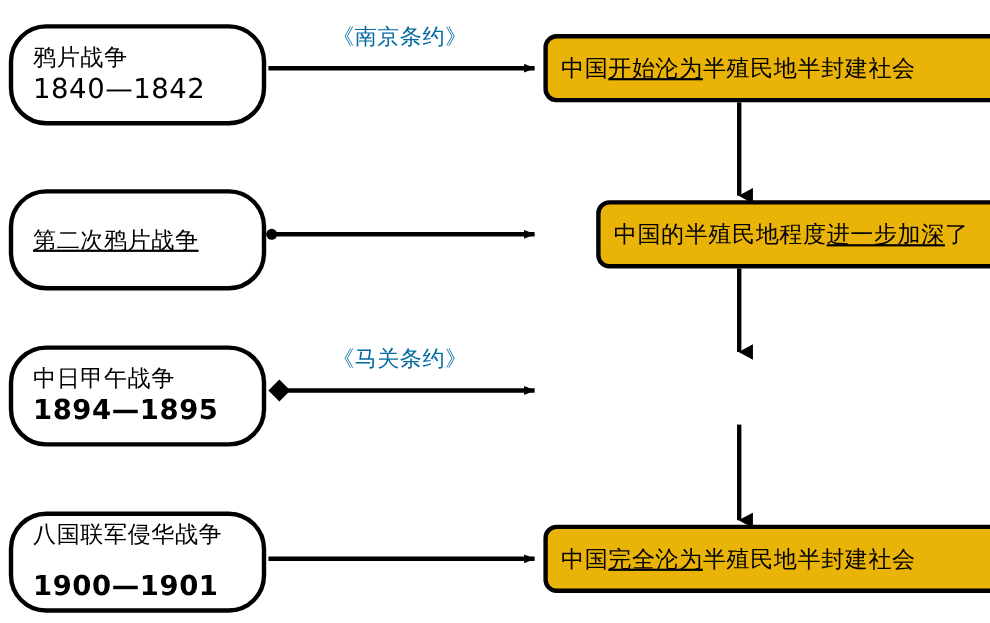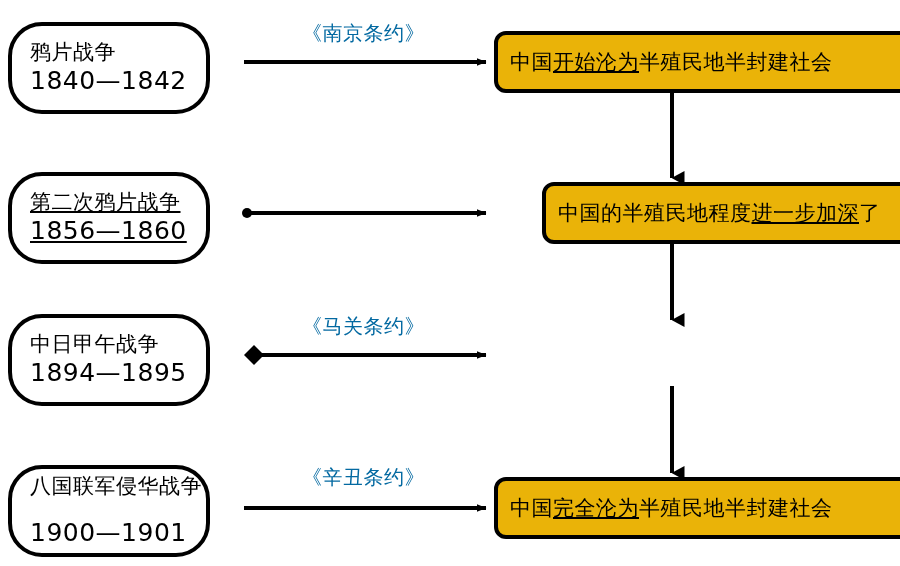--- a/index.html
+++ b/index.html
@@ -23,21 +23,21 @@
     top: 0;
     width: 900px;
     height: 566px;
     pointer-events: none;
   }
 
   
   .war-box {
     position: absolute;
     left: 8px;
-    width: 202px;
+    width: 234px;
     height: 92px;
     box-sizing: border-box;
     border: 4px solid #000000;
     border-radius: 34px;
     background: #ffffff;
     display: flex;
     flex-direction: column;
     justify-content: center;
     padding-left: 18px;
   }
@@ -50,21 +50,21 @@
   }
   .war-years {
     font-size: 25px;
     line-height: 1.2;
     color: #000000;
     margin-top: 2px;
     letter-spacing: 0.5px;
     white-space: nowrap;
   }
   .war-years.bold {
-    font-weight: normal;
+    font-weight: bold;
   }
 
   
   .result-box {
     position: absolute;
     left: 494px;
     width: 443px;
     height: 62px;
     box-sizing: border-box;
     border: 4px solid #000000;
@@ -128,35 +128,33 @@
     <div class="war-title">鸦片战争</div>
     <div class="war-years">1840—1842</div>
   </div>
   <div class="treaty-label" style="left:302px; top:20px;">《南京条约》</div>
   <div class="result-box" style="top:31px;">
     <span class="result-text"><span>中国</span><u>开始沦为</u><span>半殖民地半封建社会</span></span>
   </div>
 
   <div class="war-box" style="top:172px;text-decoration:underline;">
     <div class="war-title">第二次鸦片战争</div>
-    <div class="war-years">1856—1860</div>
   </div>
   <div class="treaty-label" style="left:302px; top:171px;"></div>
   <div class="result-box" style="top:182px;margin-left:48px;">
     <span class="result-text"><span>中国的半殖民地程度</span><u>进一步加深</u><span>了</span></span>
   </div>
 
   <div class="war-box" style="top:314px;">
     <div class="war-title">中日甲午战争</div>
     <div class="war-years bold">1894—1895</div>
   </div>
   <div class="treaty-label" style="left:302px; top:313px;">《马关条约》</div>
 
   <div class="war-box" style="top:465px;gap:17px;">
     <div class="war-title">八国联军侵华战争</div>
     <div class="war-years bold">1900—1901</div>
   </div>
-  <div class="treaty-label" style="left:302px; top:464px;">《辛丑条约》</div>
   <div class="result-box" style="top:477px;">
     <span class="result-text"><span>中国</span><u>完全沦为</u><span>半殖民地半封建社会</span></span>
   </div>
 
 </div>
 
 </body></html>

